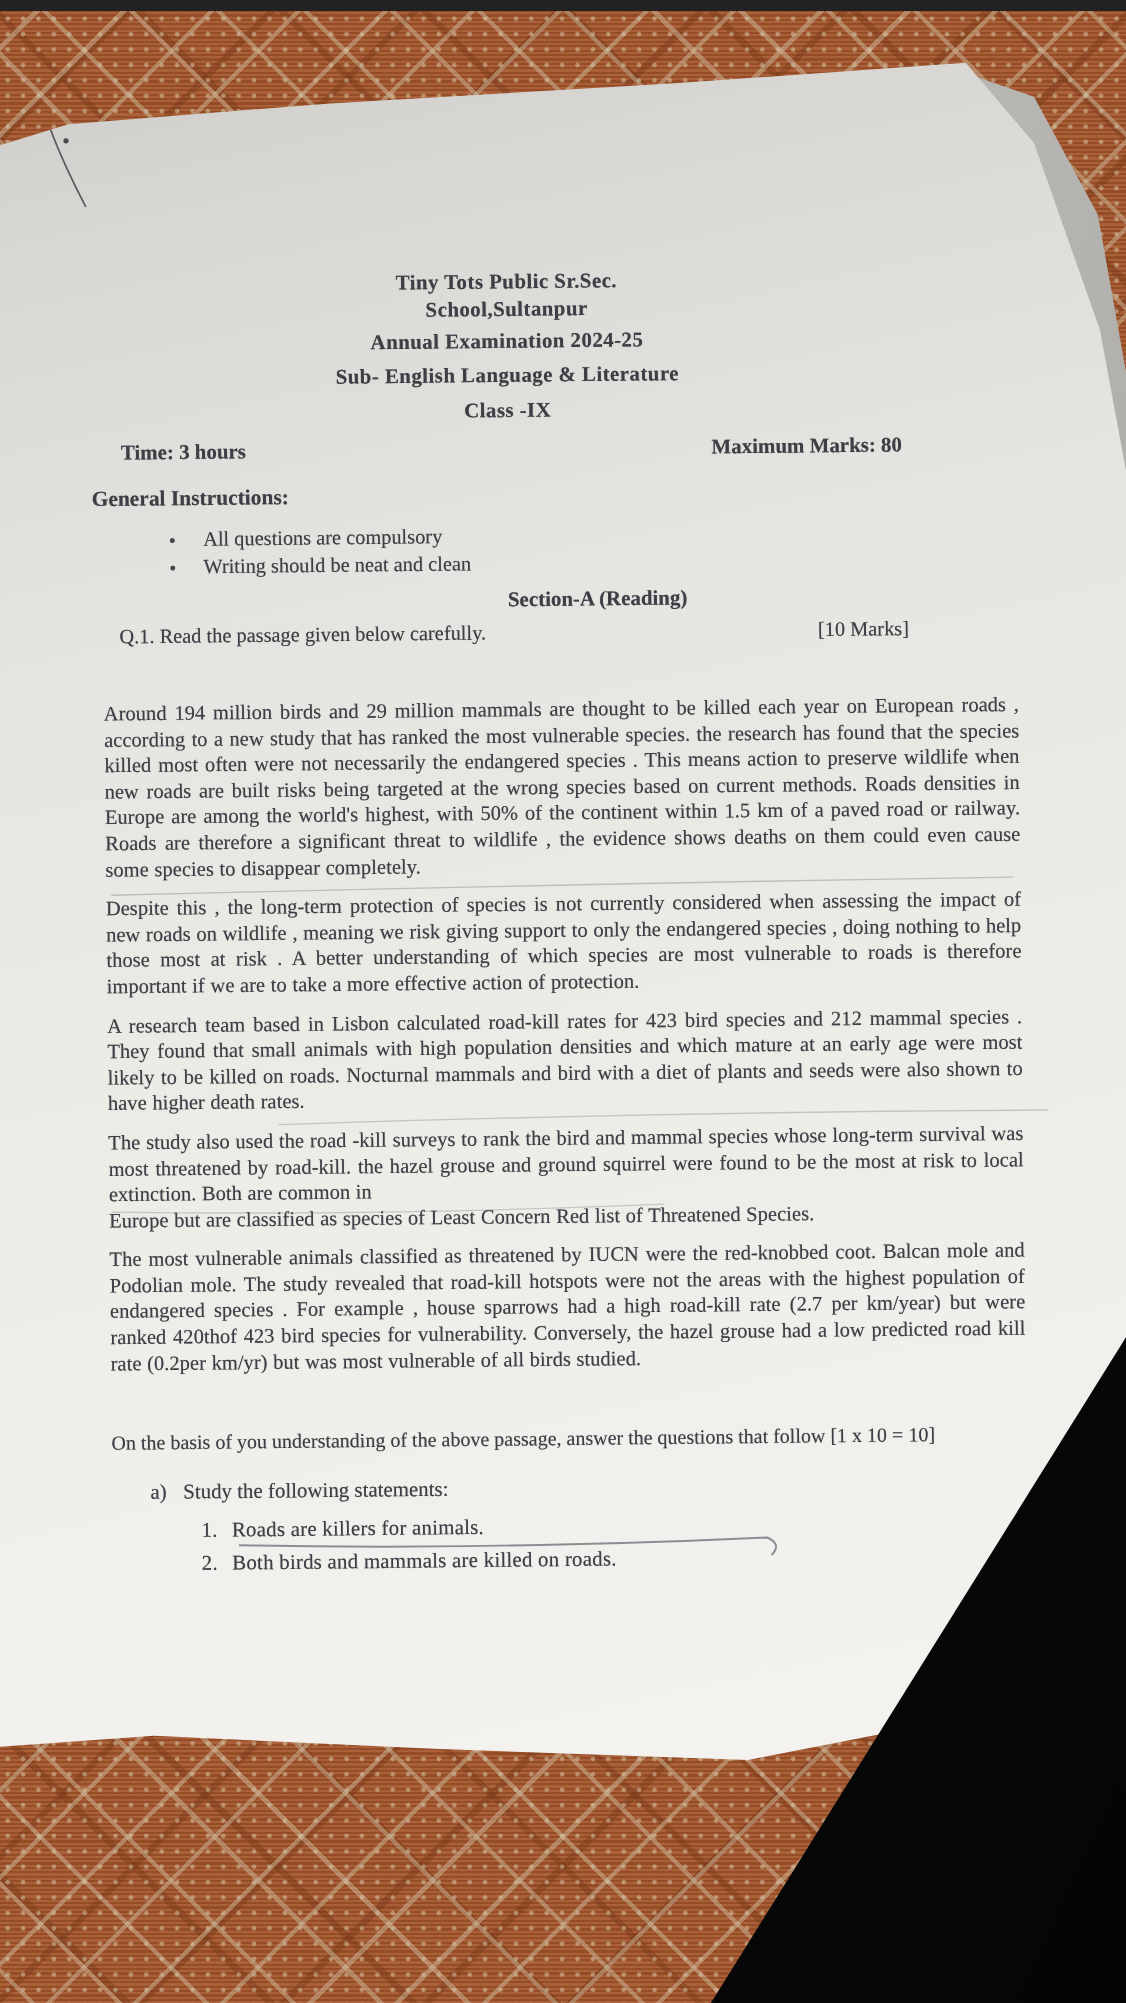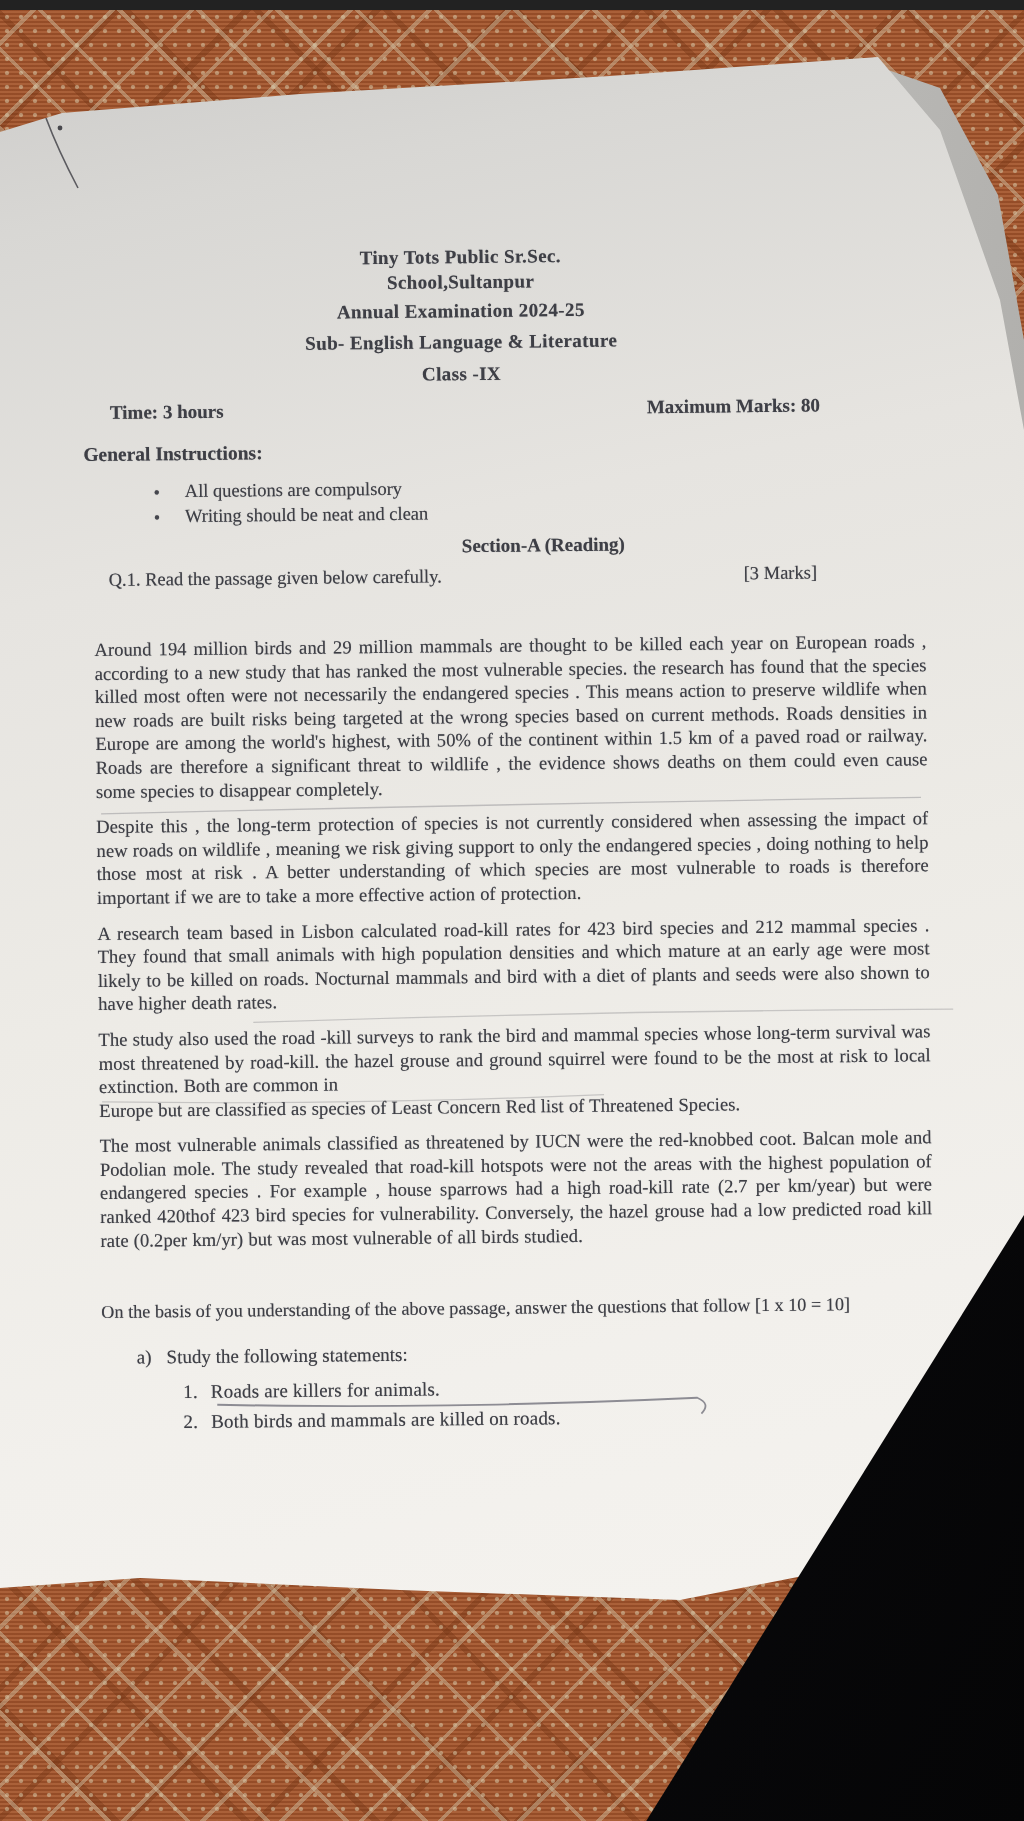--- a/index.html
+++ b/index.html
@@ -85,21 +85,21 @@
 
       <div class="abs b fs-body" style="left:113px; top:392px; font-size:19px;">Time: 3 hours</div>
       <div class="abs b" style="left:650px; top:392px; font-size:19px;">Maximum Marks: 80</div>
 
       <div class="abs b" style="left:86px; top:434px; font-size:19.5px;">General Instructions:</div>
       <div class="bullet-row" style="top:472px">All questions are compulsory</div>
       <div class="bullet-row" style="top:497px">Writing should be neat and clean</div>
 
       <div class="abs b" style="left:130px; top:529px; width:830px; text-align:center; font-size:19px;">Section-A (Reading)</div>
       <div class="abs fs-body" style="left:110px; top:560px;">Q.1. Read the passage given below carefully.</div>
-      <div class="abs fs-body" style="left:745px; top:560px;">[3 Marks]</div>
+      <div class="abs fs-body" style="left:745px; top:560px;">[10 Marks]</div>
 
       <div class="passage">
         <p>Around 194 million birds and 29 million mammals are thought to be killed each year on European roads , according to a new study that has ranked the most vulnerable species. the research has found that the species killed most often were not necessarily the endangered species . This means action to preserve wildlife when new roads are built risks being targeted at the wrong species based on current methods. Roads densities in Europe are among the world's highest, with 50% of the continent within 1.5 km of a paved road or railway. Roads are therefore a significant threat to wildlife , the evidence shows deaths on them could even cause some species to disappear completely.</p>
         <p>Despite this , the long-term protection of species is not currently considered when assessing the impact of new roads on wildlife , meaning we risk giving support to only the endangered species , doing nothing to help those most at risk . A better understanding of which species are most vulnerable to roads is therefore important if we are to take a more effective action of protection.</p>
         <p>A research team based in Lisbon calculated road-kill rates for 423 bird species and 212 mammal species . They found that small animals with high population densities and which mature at an early age were most likely to be killed on roads. Nocturnal mammals and bird with a diet of plants and seeds were also shown to have higher death rates.</p>
         <p>The study also used the road -kill surveys to rank the bird and mammal species whose long-term survival was most threatened by road-kill. the hazel grouse and ground squirrel were found to be the most at risk to local extinction. Both are common in
 Europe but are classified as species of Least Concern Red list of Threatened Species.</p>
         <p>The most vulnerable animals classified as threatened by IUCN were the red-knobbed coot. Balcan mole and Podolian mole. The study revealed that road-kill hotspots were not the areas with the highest population of endangered species . For example , house sparrows had a high road-kill rate (2.7 per km/year) but were ranked 420thof 423 bird species for vulnerability. Conversely, the hazel grouse had a low predicted road kill rate (0.2per km/yr) but was most vulnerable of all birds studied.</p>
       </div>
 

